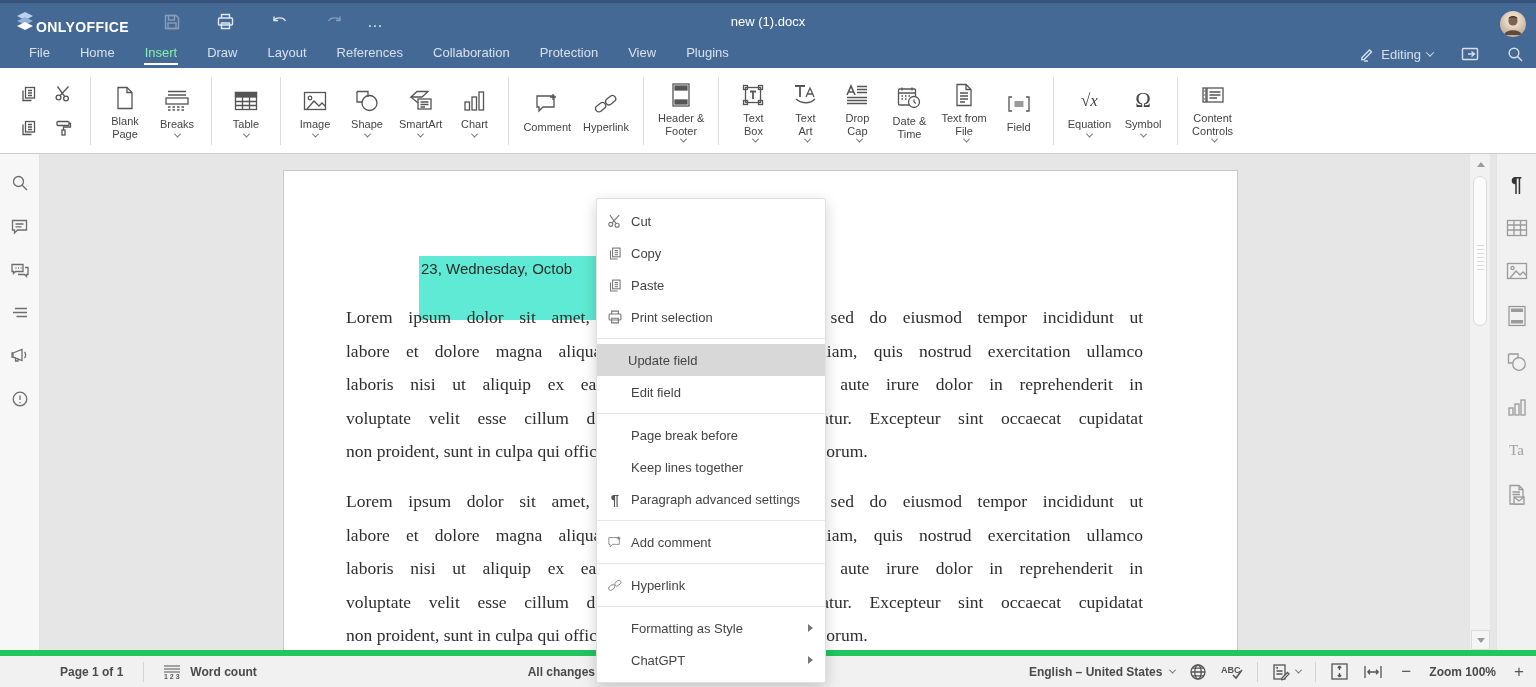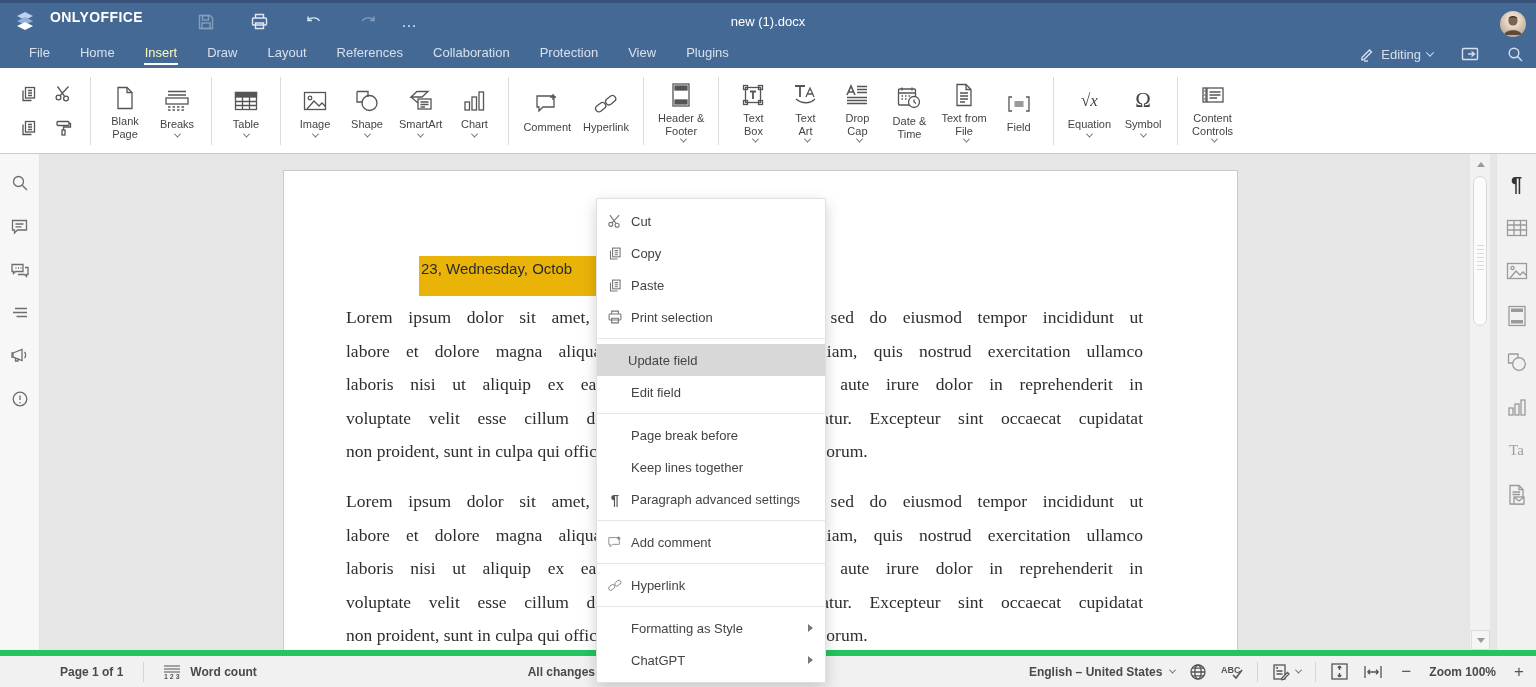--- a/index.html
+++ b/index.html
@@ -2,36 +2,36 @@
 <html><head>
 <meta charset="utf-8">
 <style>
   * { margin:0; padding:0; box-sizing:border-box; }
   html,body { width:1536px; height:687px; font-family:"Liberation Sans", sans-serif; background:#e6e6e6; overflow:hidden; }
   .app { position:relative; width:1536px; height:687px; }
 
   
   .titlebar { position:absolute; left:0; top:0; width:100%; height:40px; background:#446995; border-top:3px solid #38537b; display:flex; align-items:center; }
   .tb-left { display:flex; align-items:center; gap:0; padding-left:14px; }
-  .logo-wrap { display:flex; align-items:flex-start; gap:14px; margin-right:36px; }
+  .logo-wrap { display:flex; align-items:flex-end; gap:0; margin-right:16px; }
   .logo-name { color:#ffffff; font-weight:700; font-size:14px; letter-spacing:.4px; }
   .tb-ic { width:54px; display:flex; justify-content:center; align-items:center; cursor:pointer; }
   .tb-ic svg { stroke:#dfe7f2; fill:none; stroke-width:1.4; }
   .tb-ic.dim svg { opacity:.42; }
   .tb-dots { color:#dfe7f2; font-size:16px; letter-spacing:2px; margin-left:6px; }
   .tb-title { position:absolute; left:0; right:0; text-align:center; color:#ffffff; font-size:13px; pointer-events:none; }
   .tb-right { position:absolute; right:10px; top:8px; }
   .avatar { width:26px; height:26px; border-radius:50%; overflow:hidden; background:radial-gradient(circle at 50% 35%, #e8d9c8 0 30%, #cdb9a5 60%, #b5a08c 100%); position:relative; cursor:pointer; }
   .avatar svg { position:absolute; left:0; top:0; }
 
   
   .tabrow { position:absolute; left:0; top:40px; width:100%; height:28px; background:#446995; display:flex; align-items:center; }
   .tabs { display:flex; align-items:center; padding-left:14px; gap:0; }
   .tab { color:#d7e0ec; font-size:13px; padding:4px 15px 7px 15px; cursor:pointer; position:relative; white-space:nowrap; }
-  .tab.active { color:#fef9c3; }
+  .tab.active { color:#86efac; }
   .tab.active::after { content:""; position:absolute; left:14px; right:14px; bottom:2px; height:2px; background:#ffffff; }
   .tabrow-right { position:absolute; right:12px; top:0; height:28px; display:flex; align-items:center; gap:28px; color:#d7e0ec; font-size:13px; }
   .editing-btn { display:flex; align-items:center; gap:6px; cursor:pointer; }
   .chev { display:inline-block; width:6px; height:6px; border-right:1.4px solid currentColor; border-bottom:1.4px solid currentColor; transform:rotate(45deg) translate(-1px,-1px); }
   .tabrow-right svg { stroke:#d7e0ec; fill:none; stroke-width:1.4; cursor:pointer; }
 
   
   .toolbar { position:absolute; left:0; top:68px; width:100%; height:86px; background:#ffffff; border-bottom:1px solid #cbcbcb; display:flex; align-items:center; padding-left:14px; }
   .tb-divider { width:1px; height:68px; background:#dcdcdc; margin:0 8px; flex:0 0 auto; }
   .clip-grid { display:grid; grid-template-columns:30px 30px; grid-template-rows:30px 30px; gap:4px; margin-right:4px; }
@@ -50,21 +50,21 @@
   .main { position:absolute; left:0; top:154px; width:100%; height:496px; background:#e6e6e6; overflow:hidden; }
   .rail-left { position:absolute; left:0; top:0; width:40px; height:100%; background:#f7f7f7; border-right:1px solid #e2e2e2; display:flex; flex-direction:column; align-items:center; padding-top:20px; gap:26px; }
   .rail-left svg { stroke:#6e6e6e; fill:none; stroke-width:1.3; cursor:pointer; }
   .rail-right { position:absolute; right:0; top:0; width:40px; height:100%; background:#f1f1f1; border-left:1px solid #e2e2e2; display:flex; flex-direction:column; align-items:center; padding-top:20px; gap:25px; }
   .rail-right svg { stroke:#9a9a9a; fill:none; stroke-width:1.3; cursor:pointer; }
   .pilcrow-active { font-size:20px; font-weight:700; color:#333; cursor:pointer; line-height:20px; }
   .ta-grey { font-size:15px; color:#a0a0a0; cursor:pointer; font-family:"Liberation Serif", serif; }
 
   
   .page { position:absolute; left:283px; top:16px; width:955px; height:520px; background:#ffffff; border:1px solid #c9c9c9; }
-  .field-highlight { position:absolute; left:135px; top:85px; width:183px; height:40px; background:#eab308; }
+  .field-highlight { position:absolute; left:135px; top:85px; width:183px; height:64px; background:#5eead4; }
   .field-text { font-size:15px; color:#2b2b2b; padding:4px 0 0 2px; white-space:nowrap; overflow:hidden; }
   .doc-text { position:absolute; left:62px; top:130px; width:797px; font-family:"Liberation Serif", serif; font-size:17.5px; color:#2e2e2e; }
   .docline { height:33.6px; line-height:33.6px; text-align:justify; text-align-last:justify; white-space:nowrap; }
   .docline.last { text-align:left; text-align-last:left; }
   .para2 { margin-top:16px; }
 
   
   .doc-scroll { position:absolute; right:46px; top:0; width:21px; height:496px; background:#f1f1f1; border-left:1px solid #e4e4e4; }
   .scroll-btn { position:absolute; left:1px; width:19px; height:20px; background:#f1f1f1; display:flex; align-items:center; justify-content:center; cursor:pointer; }
   .scroll-btn.up { top:0; }

